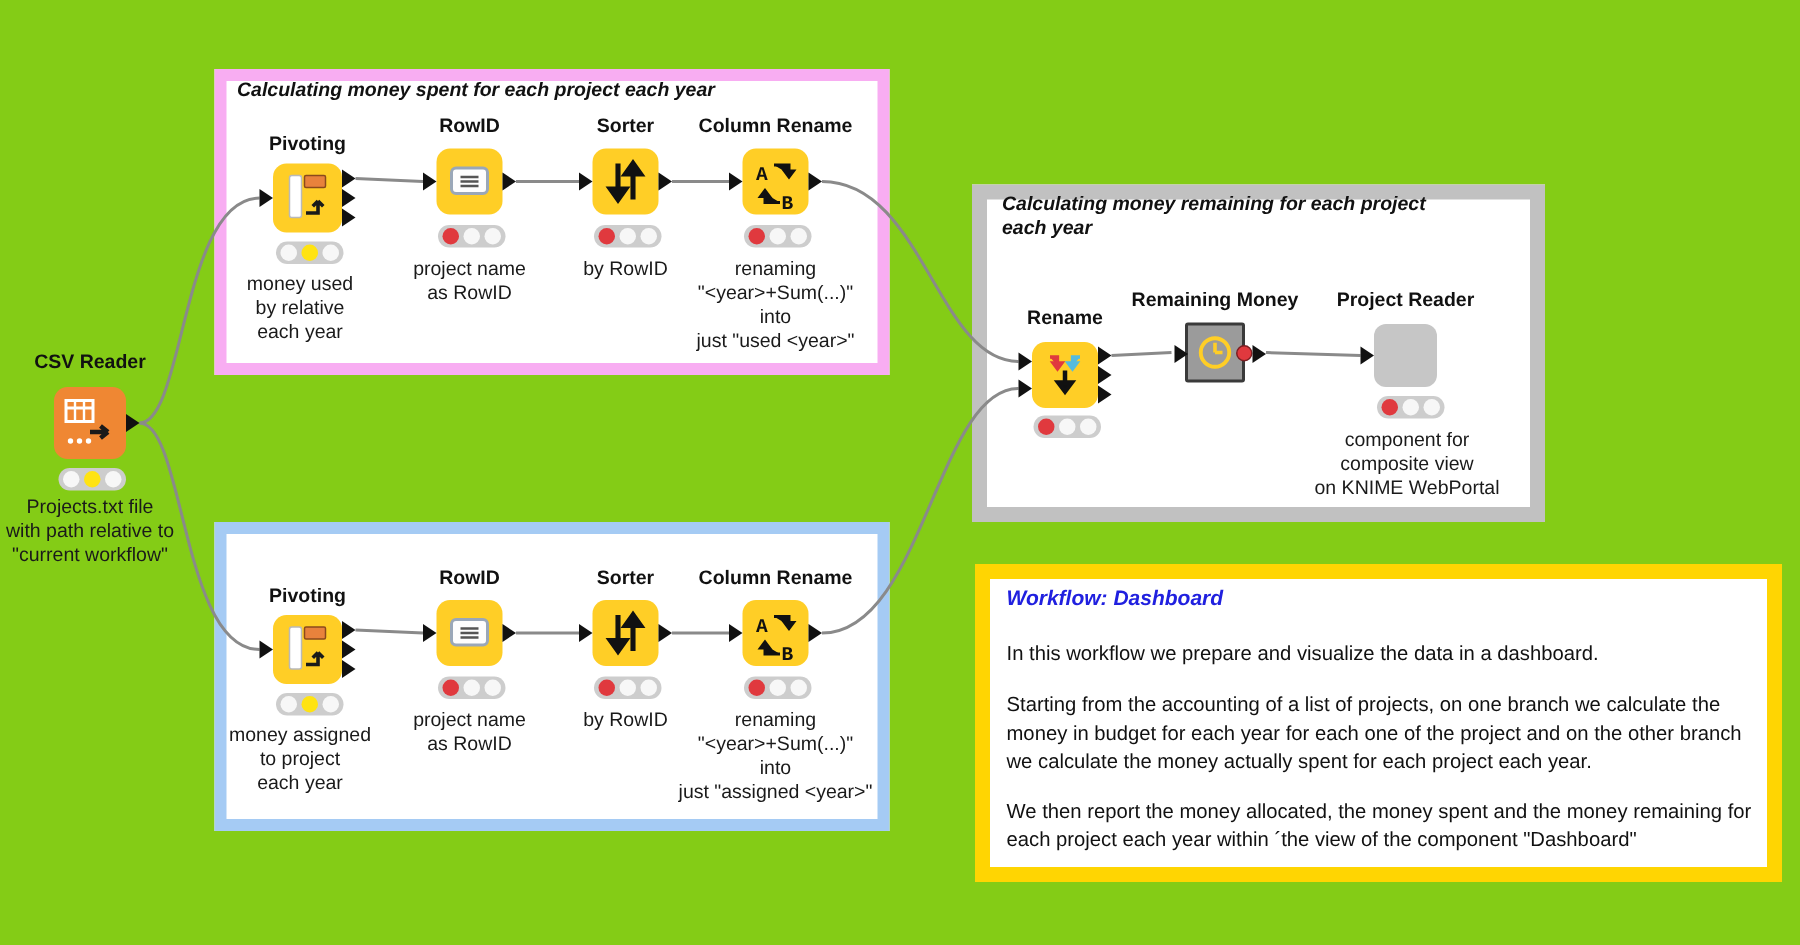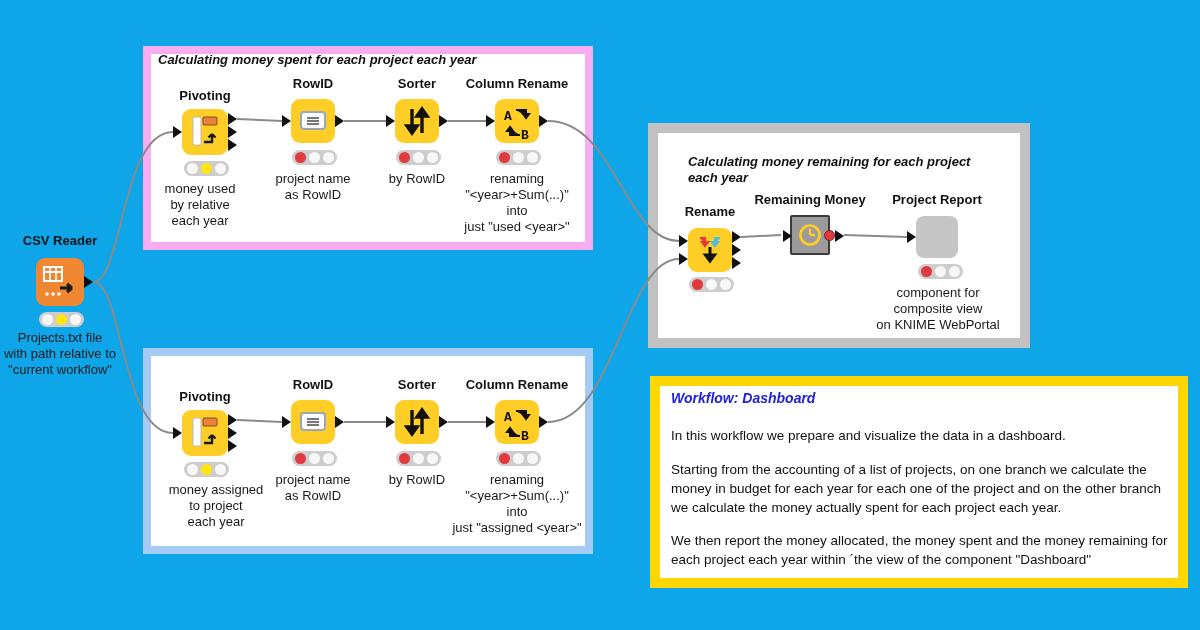--- a/index.html
+++ b/index.html
@@ -1,17 +1,17 @@
 <!DOCTYPE html>
 <html><head>
 <meta charset="utf-8">
 <style>
   * { margin:0; padding:0; box-sizing:border-box; }
   body { font-family:"Liberation Sans", sans-serif; background:#fff; }
-  #canvas { position:relative; width:1200px; height:630px; background:#0ea5e9; overflow:hidden; }
+  #canvas { position:relative; width:1200px; height:630px; background:#84cc16; overflow:hidden; }
 
   
   .wf-box { position:absolute; background:#ffffff; z-index:1; }
   .box-title { position:absolute; font-size:13px; font-weight:bold; font-style:italic; color:#111; z-index:3; line-height:16px; }
 
   
   #wires { position:absolute; left:0; top:0; z-index:2; }
   #wires path { stroke:#8a8a8a; stroke-width:2; fill:none; }
 
   
@@ -43,21 +43,21 @@
 <body>
 
 <div id="canvas">
 
   <div class="wf-box" style="left:143px; top:46px; width:450px; height:204px; border:8px solid #F8ADF2;"></div>
   <div class="wf-box" style="left:143px; top:348px; width:450px; height:206px; border:8px solid #A5CBF4;"></div>
   <div class="wf-box" style="left:648px; top:123px; width:382px; height:225px; border:10px solid #C1C1C1;"></div>
   <div class="wf-box" style="left:650px; top:376px; width:538px; height:212px; border:10px solid #FFD502;"></div>
 
   <div class="box-title" style="left:158px; top:52px; width:420px;">Calculating money spent for each project each year</div>
-  <div class="box-title" style="left:668px; top:154px; width:310px;margin-left:20px;">Calculating money remaining for each project each year</div>
+  <div class="box-title" style="left:668px; top:128px; width:310px;">Calculating money remaining for each project each year</div>
 
   <svg id="wires" width="1200" height="630">
     <path d="M93,282 C123,282 121,132 173,132"></path>
     <path d="M93,282 C123,282 121,433 173,433"></path>
     <path d="M237,119 L282,121"></path>
     <path d="M344,121 L386,121"></path>
     <path d="M448,121 L486,121"></path>
     <path d="M548,121 C615,121 625,241 679,241"></path>
     <path d="M237,420 L282,422"></path>
     <path d="M344,422 L386,422"></path>
@@ -177,21 +177,21 @@
     <span class="port in" style="top:17px;"></span>
     <span class="port out" style="top:4px;"></span>
     <span class="port out" style="top:17px;"></span>
     <span class="port out" style="top:30px;"></span>
   </div>
   <div class="tl" style="left:184px; top:462px;" data-state="yellow">
       <span class="c c1"></span>
       <span class="c c2"></span>
       <span class="c c3"></span>
     </div>
-  <div class="anno" style="left:158px; top:482px; width:116px;">money assigned
+  <div class="anno" style="left:142px; top:482px; width:116px;">money assigned
 to project
 each year</div>
 
   <div class="node-label" style="left:243px; top:377px;">RowID</div>
   <div class="node yellow" style="left:291px; top:400px; width:44px; height:44px;">
     <svg width="44" height="44" viewBox="0 0 44 44">
       <rect x="10" y="13" width="24" height="17" rx="3" fill="#fdfdfd" stroke="#9aa7b8" stroke-width="2"></rect>
       <line x1="16" y1="19" x2="28" y2="19" stroke="#555" stroke-width="1.6"></line>
       <line x1="16" y1="22" x2="28" y2="22" stroke="#555" stroke-width="1.6"></line>
       <line x1="16" y1="25" x2="28" y2="25" stroke="#555" stroke-width="1.6"></line>
@@ -267,21 +267,21 @@
   <div class="node meta" style="left:790px; top:215px; width:40px; height:40px;">
     <svg width="36" height="36" viewBox="0 0 36 36">
       <circle cx="18" cy="18" r="9.5" fill="none" stroke="#FFCE26" stroke-width="2.6"></circle>
       <path d="M18,18 V11.5 M18,18 h5" stroke="#FFCE26" stroke-width="2.4" fill="none"></path>
     </svg>
     <span class="port in" style="top:13px;"></span>
     <span class="state-dot" style="right:-7px; top:13px;"></span>
     <span class="port out" style="right:-16px; top:13px;"></span>
   </div>
 
-  <div class="node-label" style="left:867px; top:192px;">Project Report</div>
+  <div class="node-label" style="left:867px; top:192px;">Project Reader</div>
   <div class="node component" style="left:916px; top:216px; width:42px; height:42px;">
     <span class="port in" style="top:15px;"></span>
   </div>
   <div class="tl" style="left:918px; top:264px;" data-state="red">
       <span class="c c1"></span>
       <span class="c c2"></span>
       <span class="c c3"></span>
     </div>
   <div class="anno" style="left:867px; top:285px; width:142px;">component for
 composite view

